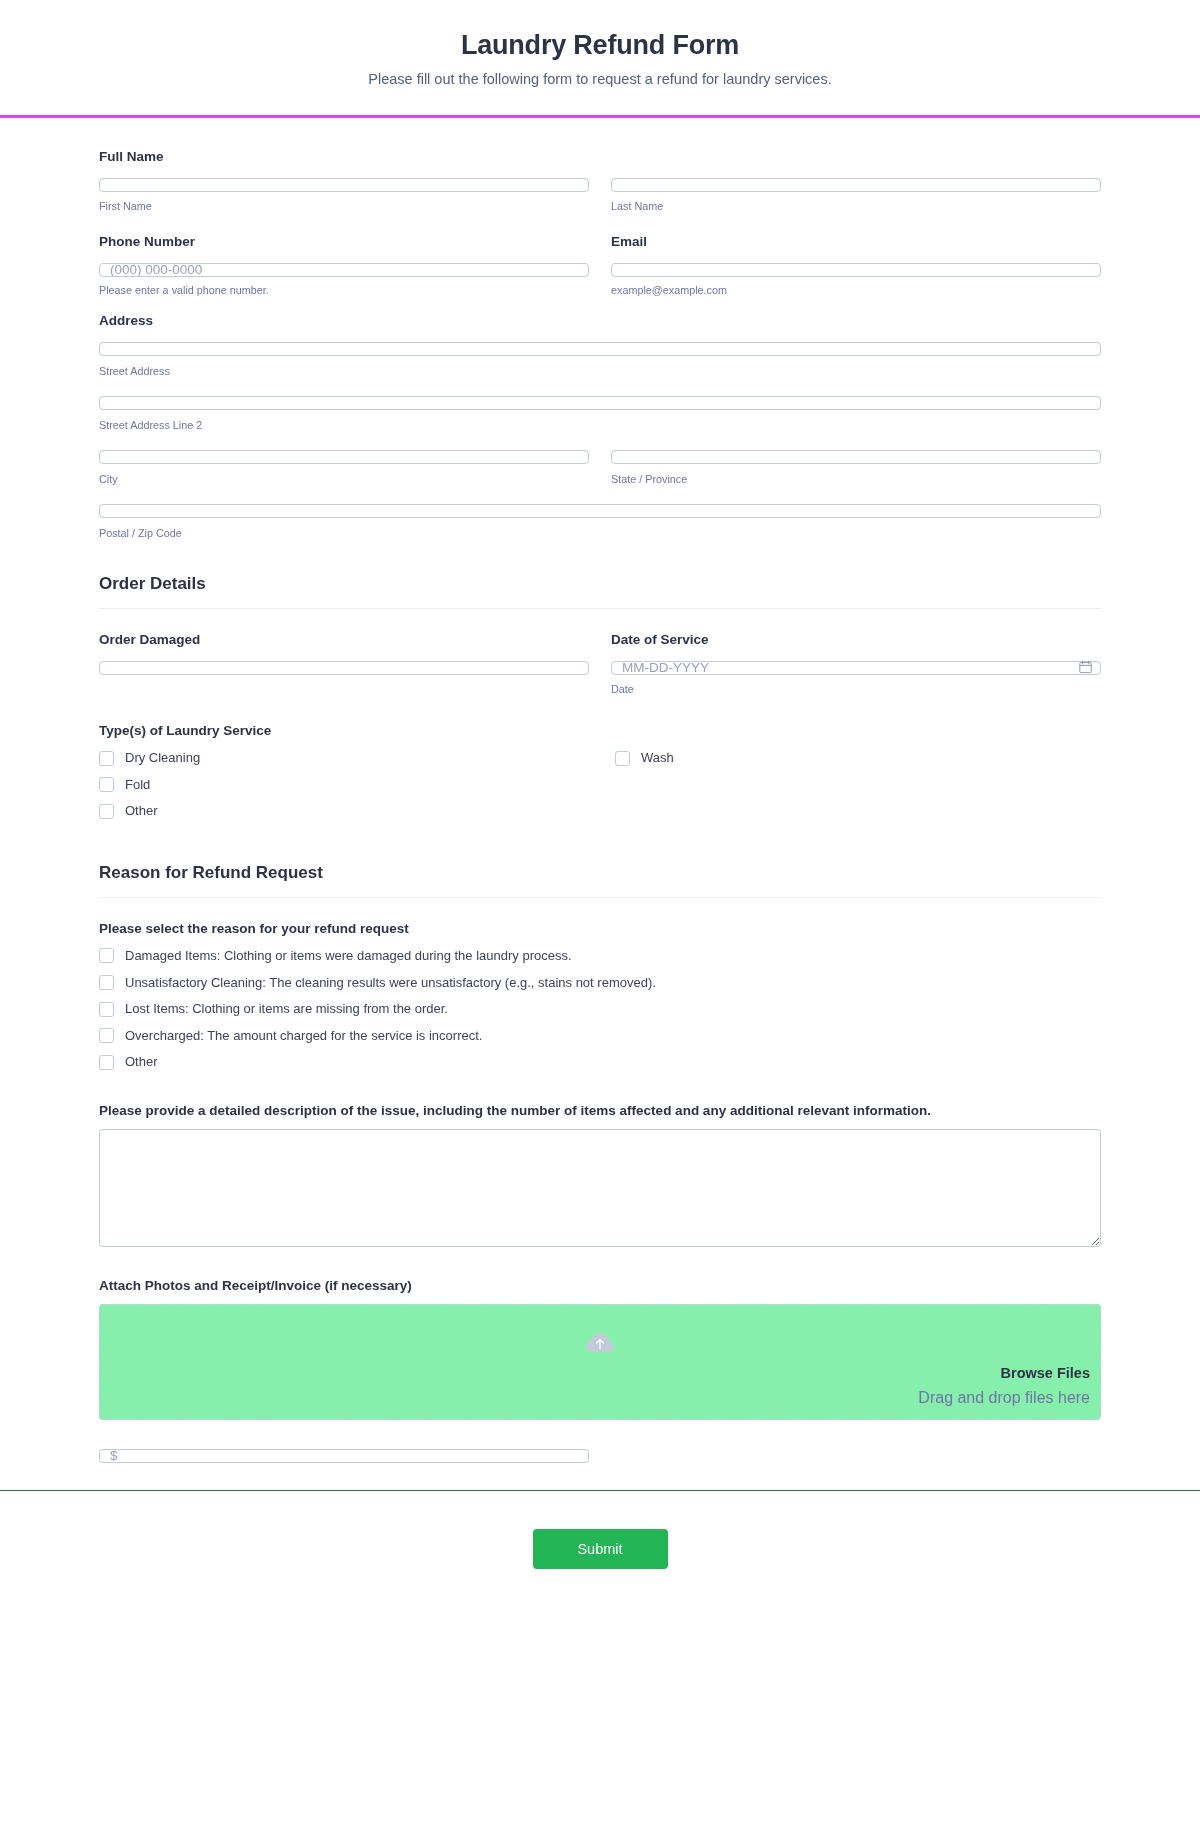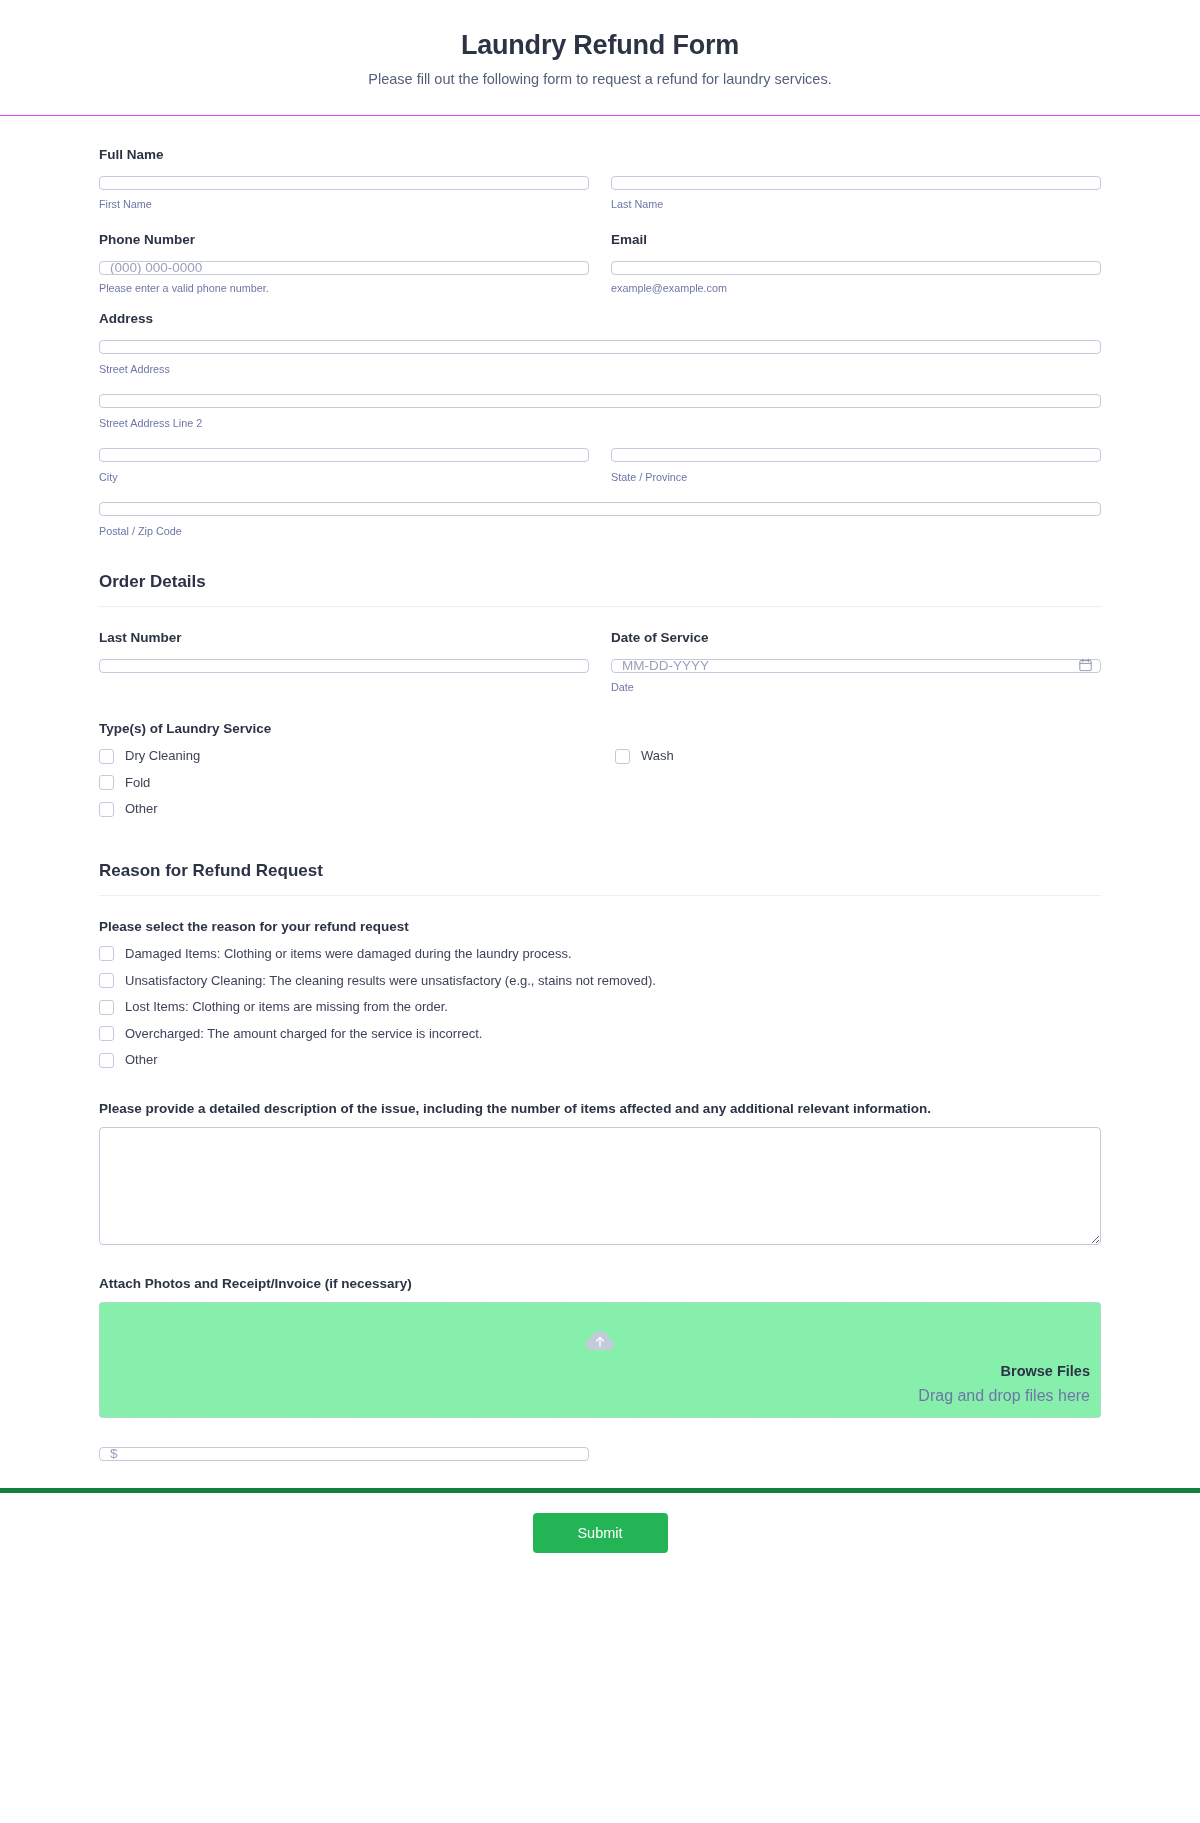--- a/index.html
+++ b/index.html
@@ -10,21 +10,21 @@
     font-family: "Liberation Sans", sans-serif;
     color: #2c3345;
     -webkit-font-smoothing: antialiased;
   }
   .page { width: 1200px; margin: 0 auto; }
 
   
   .form-header {
     padding: 30px 20px 28px;
     text-align: center;
-    border-bottom: 1px solid #d946ef;
+    border-bottom: 3px solid #d946ef;
     background: #fff;
   }
   .form-title {
     font-size: 27px;
     font-weight: bold;
     color: #2c3345;
     margin: 0 0 10px 0;
     letter-spacing: -0.2px;
   }
   .form-subtitle {
@@ -164,22 +164,22 @@
     color: #6f76a7;
     margin: 0;
   }
 
   
   .amount-input { width: 100%; }
 
   
   .form-footer {
     margin-top: 26px;
-    border-top: 5px solid #15803d;
-    padding: 20px 0 32px;
+    border-top: 1px solid #15803d;
+    padding: 38px 0 32px;
     text-align: center;
     background: #fff;
   }
   .submit-btn {
     display: inline-block;
     background: #22b455;
     color: #ffffff;
     border: none;
     border-radius: 4px;
     font-family: "Liberation Sans", sans-serif;
@@ -268,21 +268,21 @@
           <span class="sublabel">Postal / Zip Code</span>
         </div>
       </div>
 
       <div class="section-block">
         <div class="section-head">Order Details</div>
         <hr class="section-divider">
 
         <div class="row">
           <div class="col">
-            <label class="field-label">Last Number</label>
+            <label class="field-label">Order Damaged</label>
             <input class="text-input" type="text" style="">
           </div>
           <div class="col">
             <label class="field-label">Date of Service</label>
             <div class="date-wrap">
               <input class="text-input" type="text" placeholder="MM-DD-YYYY" style="">
               <svg class="cal-icon" viewBox="0 0 16 16">
                 <rect x="1" y="2.5" width="14" height="12.5" rx="1.5" fill="none" stroke="#8b93ad" stroke-width="1.2"></rect>
                 <line x1="1" y1="6" x2="15" y2="6" stroke="#8b93ad" stroke-width="1.2"></line>
                 <line x1="4.5" y1="0.8" x2="4.5" y2="4" stroke="#8b93ad" stroke-width="1.2" stroke-linecap="round"></line>

